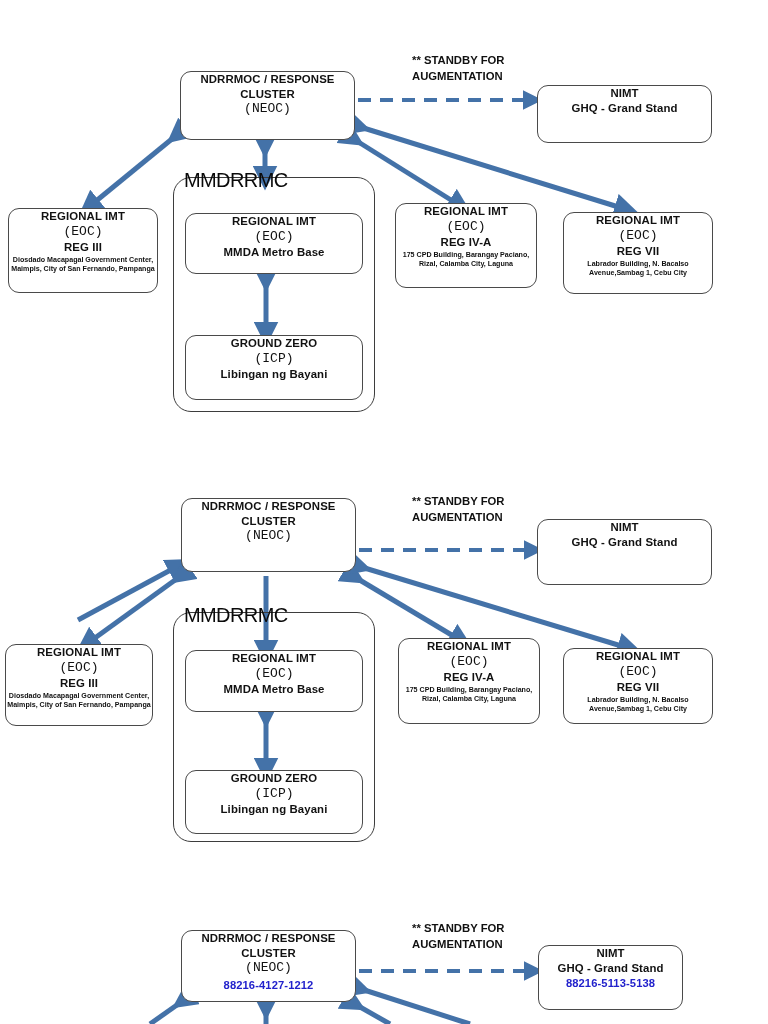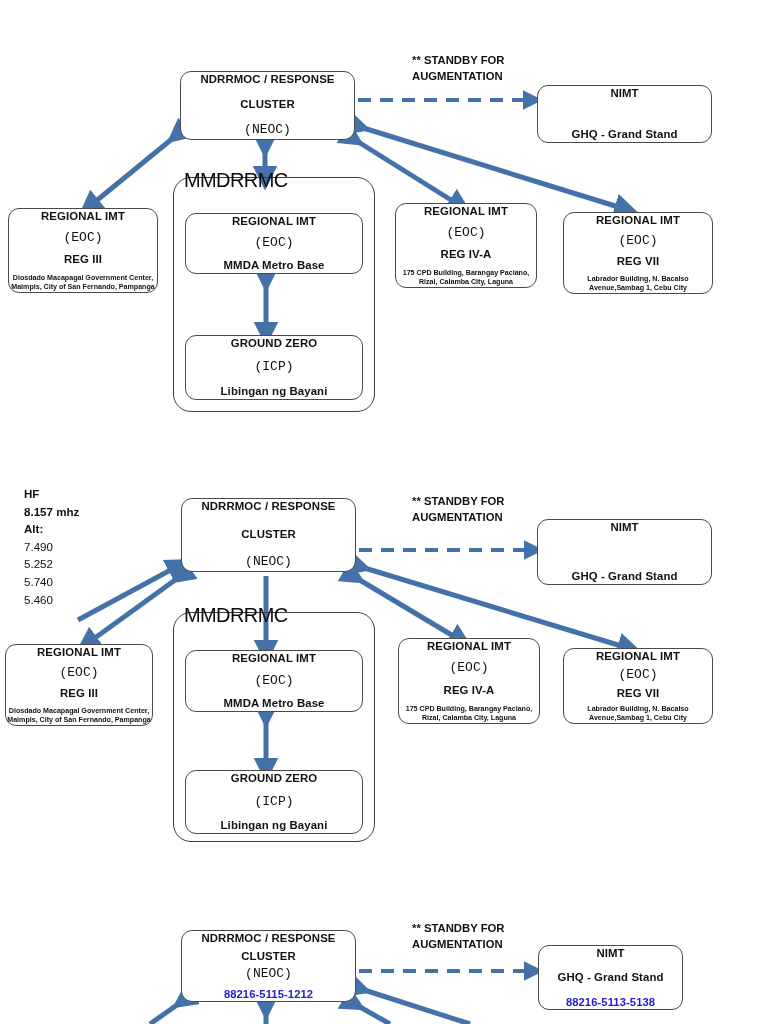--- a/index.html
+++ b/index.html
@@ -6,21 +6,21 @@
   html,body{margin:0;padding:0;background:#ffffff;}
   body{width:768px;height:1024px;overflow:hidden;
        font-family:"Liberation Sans","DejaVu Sans",sans-serif;color:#111;}
   .page{position:relative;width:768px;height:1024px;}
   .diagram{position:absolute;left:0;width:646px;}
   svg.arrows{position:absolute;left:0;top:0;width:768px;height:100%;overflow:visible;pointer-events:none;}
 
   
   .box{position:absolute;box-sizing:border-box;background:#ffffff;
        border:1.3px solid #4a4a4a;border-radius:11px;
-       display:flex;flex-direction:column;align-items:center;justify-content:space-between;
+       display:flex;flex-direction:column;align-items:center;justify-content:flex-start;
        text-align:center;z-index:3;}
   .box .ln{display:block;width:100%;line-height:1.28;}
   .ttl{font-weight:bold;font-size:11.4px;letter-spacing:.1px;}
   .sub{font-weight:normal;font-size:13px;font-family:Liberation Mono, monospace;}
   .addr{font-weight:bold;font-size:7.1px;line-height:1.3;padding:1px 4px 0;letter-spacing:0;}
   .phone{font-weight:bold;font-size:11.2px;color:#2222cc;letter-spacing:.1px;padding-top:1px;}
 
   
   .container-box{position:absolute;box-sizing:border-box;background:transparent;
        border:1.4px solid #3d3d3d;border-radius:18px;z-index:1;}
@@ -121,29 +121,20 @@
       </defs>
       <line x1="359" y1="82" x2="532" y2="82" stroke="#4472a8" stroke-width="4" stroke-dasharray="13,9" marker-end="url(#ah2)"></line>
       <line x1="78" y1="152" x2="178" y2="98" stroke="#4472a8" stroke-width="5" marker-end="url(#ah2)"></line>
       <line x1="182" y1="107" x2="88" y2="175" stroke="#4472a8" stroke-width="5" marker-end="url(#ah2)" marker-start="url(#ah2)"></line>
       <line x1="266" y1="108" x2="266" y2="182" stroke="#4472a8" stroke-width="5" marker-end="url(#ah2)"></line>
       <line x1="353" y1="108" x2="460" y2="172" stroke="#4472a8" stroke-width="5" marker-end="url(#ah2)" marker-start="url(#ah2)"></line>
       <line x1="358" y1="98" x2="628" y2="180" stroke="#4472a8" stroke-width="5" marker-end="url(#ah2)" marker-start="url(#ah2)"></line>
       <line x1="266" y1="246" x2="266" y2="300" stroke="#4472a8" stroke-width="5" marker-end="url(#ah2)" marker-start="url(#ah2)"></line>
     </svg>
 
-    <div class="hfblock" style="left:24px;top:17px;">
-      <div class="b">HF</div>
-      <div class="b">8.157 mhz</div>
-      <div class="b">Alt:</div>
-      <div class="n">7.490</div>
-      <div class="n">5.252</div>
-      <div class="n">5.740</div>
-      <div class="n">5.460</div>
-    </div>
 
     <div class="caption" style="left:412px;top:25px;">** STANDBY FOR
 AUGMENTATION</div>
 
     <div class="box" style="left:181px;top:498px;width:175px;height:74px;top:30px;">
       <span class="ln ttl">NDRRMOC / RESPONSE</span>
       <span class="ln ttl">CLUSTER</span>
       <span class="ln sub">(NEOC)</span>
     </div>
 
@@ -203,21 +194,21 @@
       <line x1="358" y1="113" x2="470" y2="149" stroke="#4472a8" stroke-width="5" marker-start="url(#ah3)"></line>
     </svg>
 
     <div class="caption" style="left:412px;top:45px;">** STANDBY FOR
 AUGMENTATION</div>
 
     <div class="box" style="left:181px;top:55px;width:175px;height:72px;">
       <span class="ln ttl">NDRRMOC / RESPONSE</span>
       <span class="ln ttl">CLUSTER</span>
       <span class="ln sub">(NEOC)</span>
-      <span class="ln phone">88216-5115-1212</span>
+      <span class="ln phone">88216-4127-1212</span>
     </div>
 
     <div class="box" style="left:538px;top:70px;width:145px;height:65px;">
       <span class="ln ttl">NIMT</span>
       <span class="ln ttl">GHQ - Grand Stand</span>
       <span class="ln phone">88216-5113-5138</span>
     </div>
   </div>
 
 </div>

